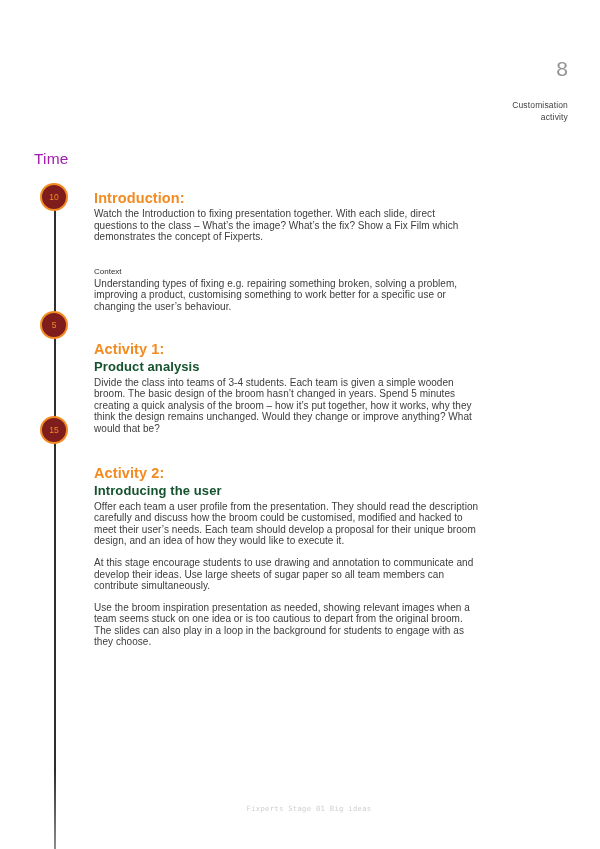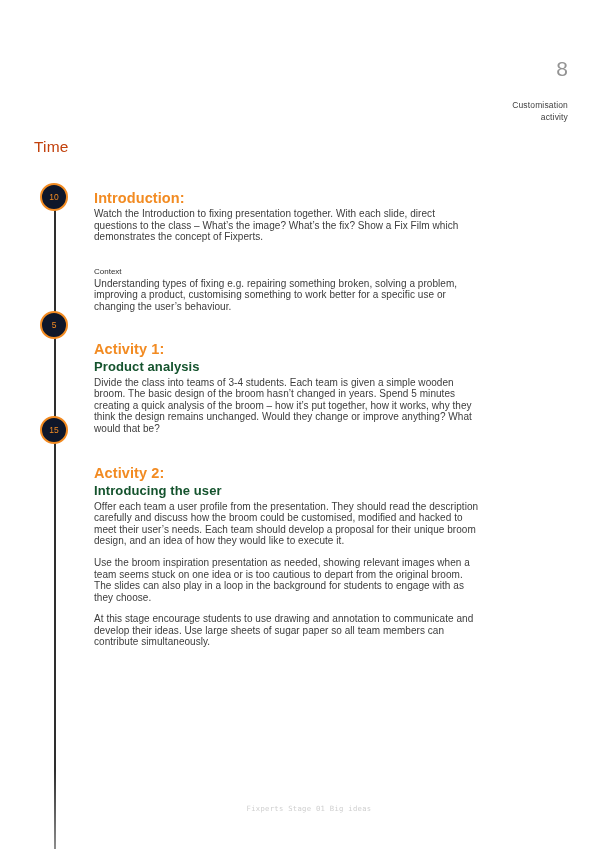--- a/index.html
+++ b/index.html
@@ -44,33 +44,33 @@
     position: absolute;
     left: 54px;
     top: 196px;
     width: 1.5px;
     height: 653px;
     background: linear-gradient(to bottom, #2e2e2e 0%, #2e2e2e 88%, #8d8d8d 100%);
   }
   .time-title {
     position: absolute;
     left: 34px;
-    top: 138px;
+    top: 150px;
     font-size: 15.5px;
-    color: #c2410c;
+    color: #a21caf;
     letter-spacing: 0.2px;
   }
   .marker {
     position: absolute;
     left: 40px;
     width: 28px;
     height: 28px;
     border: 2px solid #f28b22;
     border-radius: 50%;
-    background: #0f172a;
+    background: #7f1d1d;
     box-sizing: border-box;
     display: flex;
     align-items: center;
     justify-content: center;
     z-index: 2;
   }
   .marker span {
     font-size: 8.5px;
     color: #f28b22;
     line-height: 1;
@@ -177,21 +177,21 @@
     <h3 class="section-subtitle">Product analysis</h3>
     <p class="body-text">Divide the class into teams of 3-4 students. Each team is given a simple wooden broom. The basic design of the broom hasn’t changed in years. Spend 5 minutes creating a quick analysis of the broom – how it’s put together, how it works, why they think the design remains unchanged. Would they change or improve anything? What would that be?</p>
   </div>
 
   <div class="gap-activity2"></div>
 
   <div class="section">
     <h2 class="section-title">Activity 2:</h2>
     <h3 class="section-subtitle">Introducing the user</h3>
     <p class="body-text">Offer each team a user profile from the presentation. They should read the description carefully and discuss how the broom could be customised, modified and hacked to meet their user’s needs. Each team should develop a proposal for their unique broom design, and an idea of how they would like to execute it.</p>
+    <p class="body-text">At this stage encourage students to use drawing and annotation to communicate and develop their ideas. Use large sheets of sugar paper so all team members can contribute simultaneously.</p>
     <p class="body-text">Use the broom inspiration presentation as needed, showing relevant images when a team seems stuck on one idea or is too cautious to depart from the original broom. The slides can also play in a loop in the background for students to engage with as they choose.</p>
-    <p class="body-text">At this stage encourage students to use drawing and annotation to communicate and develop their ideas. Use large sheets of sugar paper so all team members can contribute simultaneously.</p>
   </div>
 
 </div>
 
 <div class="footer">
   <div>Fixperts Stage 01 Big ideas</div>
 </div>
 
 </body></html>

